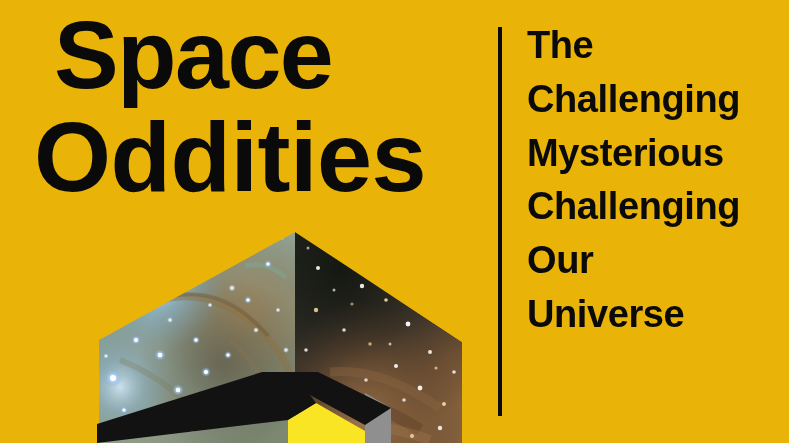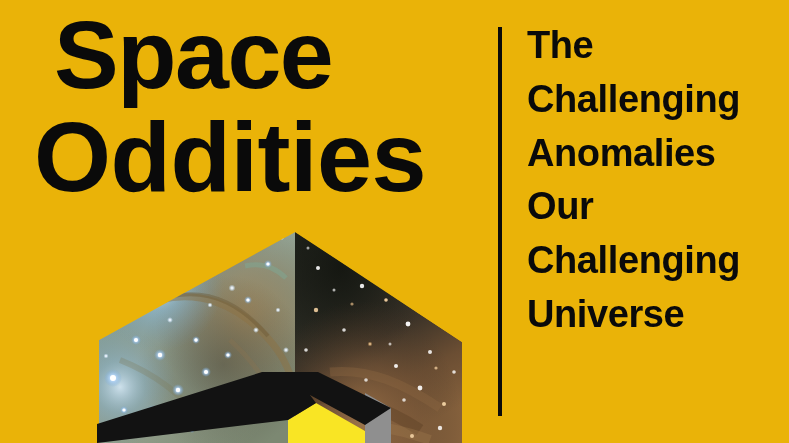--- a/index.html
+++ b/index.html
@@ -275,19 +275,19 @@
   <div id="title-block">
     <div class="title-line" id="title-line-1">Space</div>
     <div class="title-line" id="title-line-2">Oddities</div>
   </div>
 
   <div id="divider"></div>
 
   <div id="subtitle-block">
     <div class="subtitle-line">The</div>
     <div class="subtitle-line">Challenging</div>
-    <div class="subtitle-line">Anomalies</div>
+    <div class="subtitle-line">Mysterious</div>
+    <div class="subtitle-line">Challenging</div>
     <div class="subtitle-line">Our</div>
-    <div class="subtitle-line">Challenging</div>
     <div class="subtitle-line">Universe</div>
   </div>
 
 </div>
 
 </body></html>

